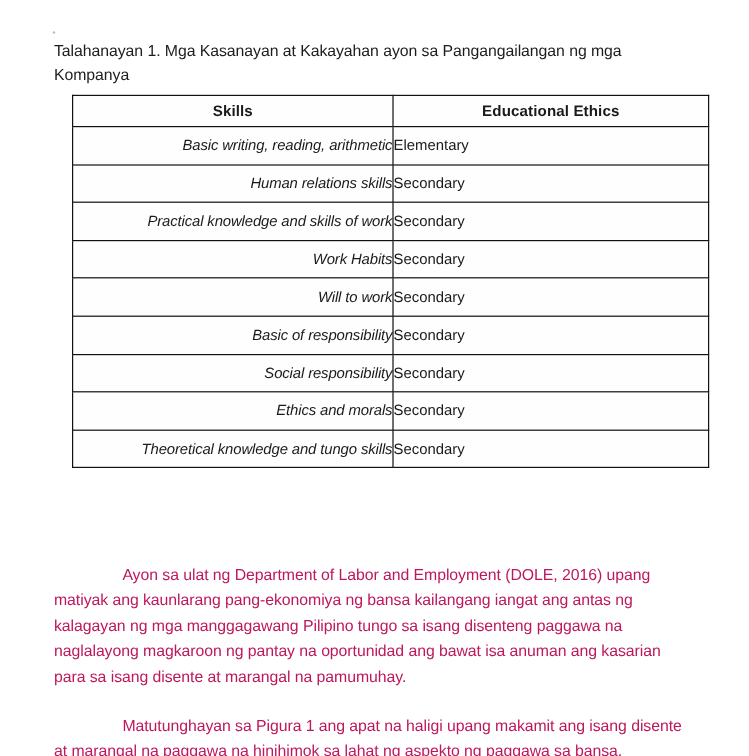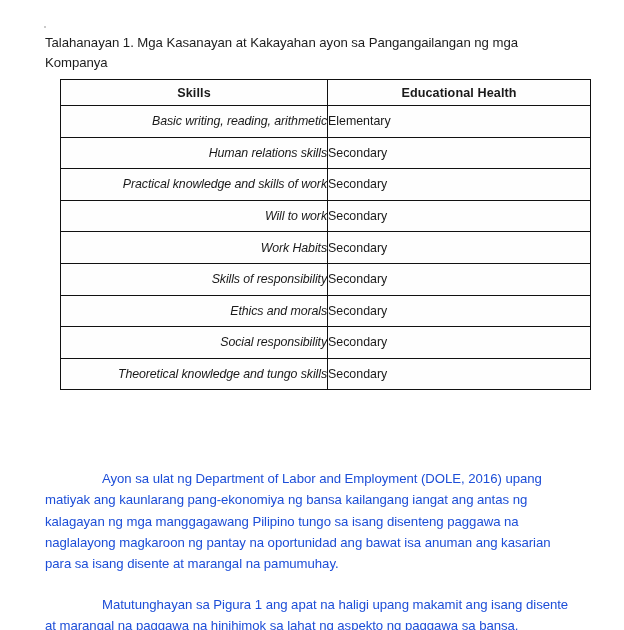--- a/index.html
+++ b/index.html
@@ -97,21 +97,21 @@
     font-size: 12.4px;
   }
 
   .body-text {
     position: absolute;
     left: 45px;
     width: 533px;
     font-size: 13.2px;
     line-height: 21.3px;
     text-align: left;
-    color: #1d4ed8;
+    color: #be185d;
     letter-spacing: -0.05px;
   }
 
   .body-text.p1 { top: 455px; }
   .body-text.p2 { top: 581px; }
 
   .body-text .indent { display: inline-block; width: 57px; }
 </style>
 </head>
 <body>
@@ -124,54 +124,54 @@
 
   <div class="table-wrap">
     <table class="skills-table">
       <colgroup>
         <col class="c1">
         <col class="c2">
       </colgroup>
       <thead>
         <tr>
           <th>Skills</th>
-          <th>Educational Health</th>
+          <th>Educational Ethics</th>
         </tr>
       </thead>
       <tbody>
         <tr>
           <td class="skill-cell">Basic writing, reading, arithmetic</td>
           <td class="level-cell">Elementary</td>
         </tr>
         <tr>
           <td class="skill-cell">Human relations skills</td>
           <td class="level-cell">Secondary</td>
         </tr>
         <tr>
           <td class="skill-cell">Practical knowledge and skills of work</td>
           <td class="level-cell">Secondary</td>
         </tr>
         <tr>
+          <td class="skill-cell">Work Habits</td>
+          <td class="level-cell">Secondary</td>
+        </tr>
+        <tr>
           <td class="skill-cell">Will to work</td>
           <td class="level-cell">Secondary</td>
         </tr>
         <tr>
-          <td class="skill-cell">Work Habits</td>
+          <td class="skill-cell">Basic of responsibility</td>
           <td class="level-cell">Secondary</td>
         </tr>
         <tr>
-          <td class="skill-cell">Skills of responsibility</td>
+          <td class="skill-cell">Social responsibility</td>
           <td class="level-cell">Secondary</td>
         </tr>
         <tr>
           <td class="skill-cell">Ethics and morals</td>
-          <td class="level-cell">Secondary</td>
-        </tr>
-        <tr>
-          <td class="skill-cell">Social responsibility</td>
           <td class="level-cell">Secondary</td>
         </tr>
         <tr>
           <td class="skill-cell">Theoretical knowledge and tungo skills</td>
           <td class="level-cell">Secondary</td>
         </tr>
       </tbody>
     </table>
   </div>
 

